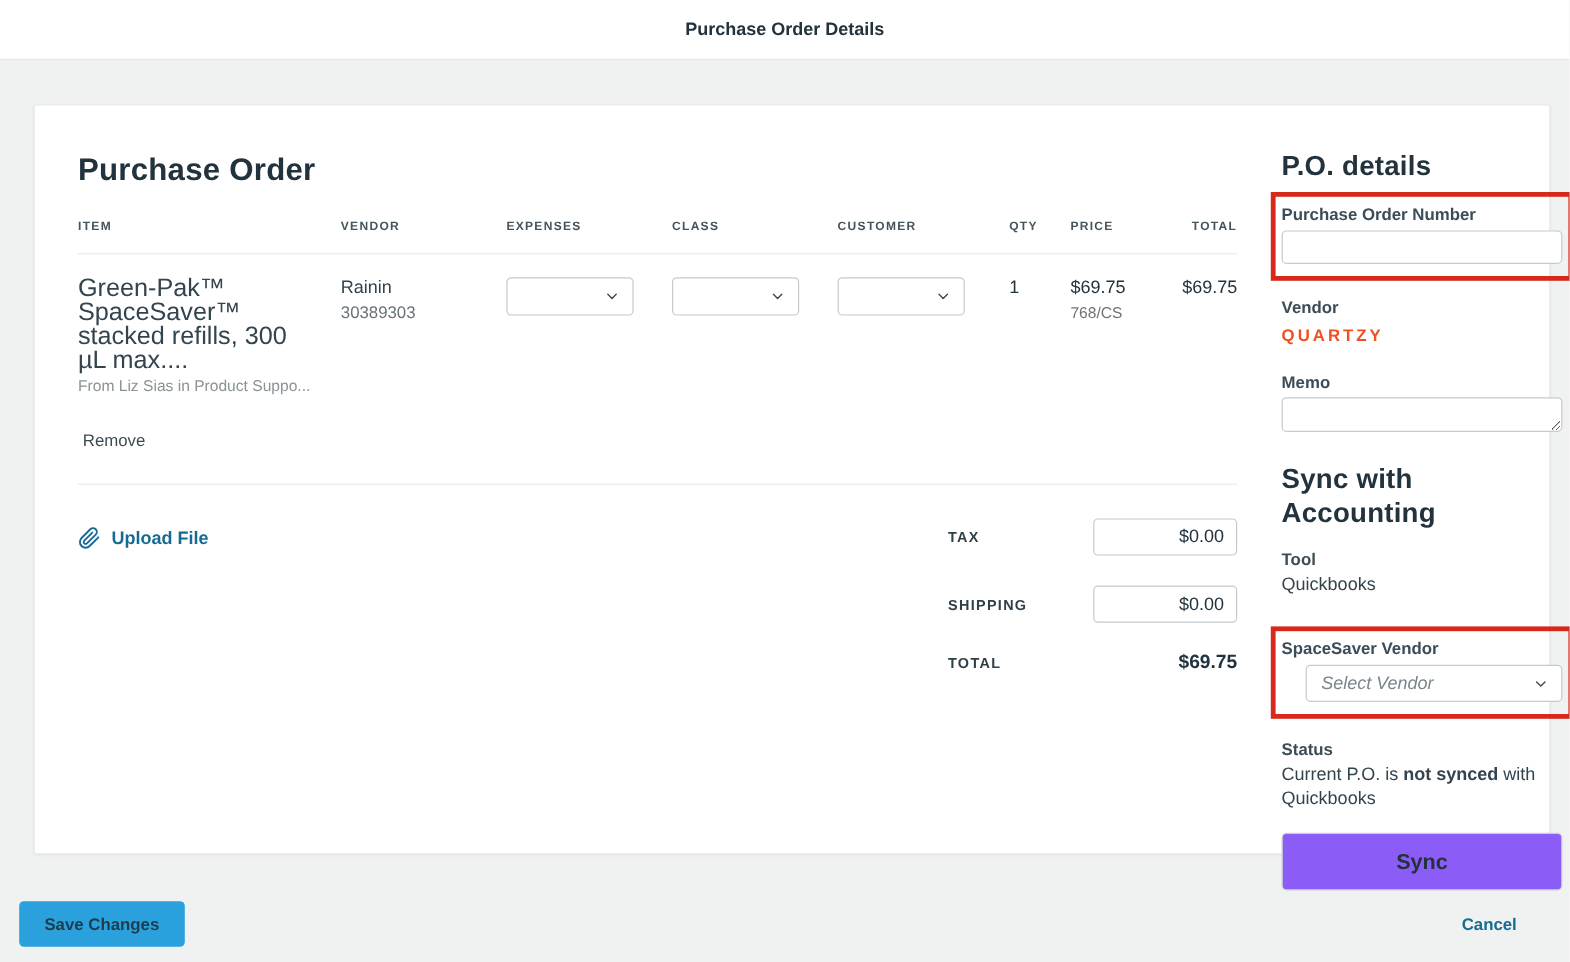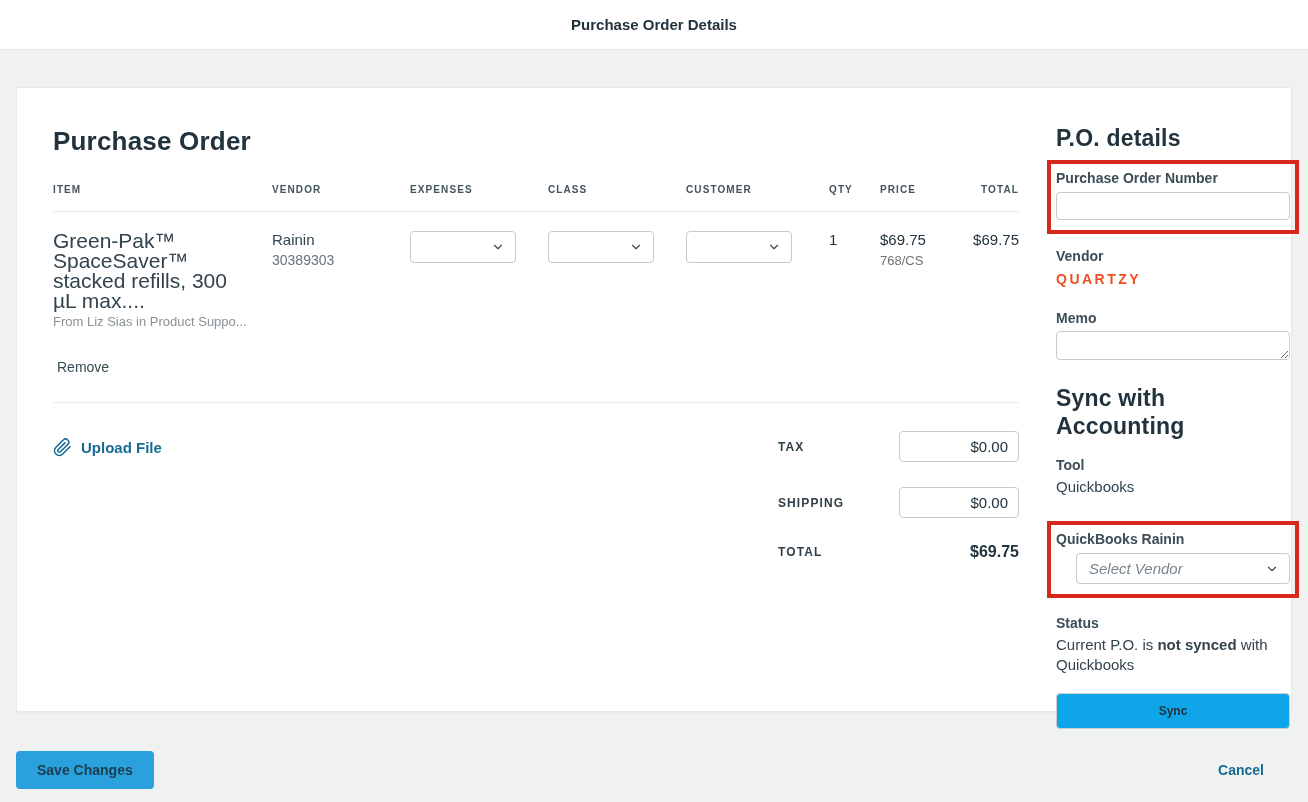--- a/index.html
+++ b/index.html
@@ -11,21 +11,21 @@
   }
   
   .topbar {
     height: 50px; background: #ffffff;
     border-bottom: 1px solid #e3e6e7;
     display: flex; align-items: center; justify-content: center;
   }
   .topbar-title { font-size: 15px; font-weight: 700; color: #22333d; }
 
   
-  .content { padding: 37px 16px 0 16px; }
+  .content { padding: 37px 16px 0 28px; }
   .card {
     background: #ffffff; border: 1px solid #e7e9ea; border-radius: 2px;
     box-shadow: 0 1px 2px rgba(0,0,0,0.04);
     height: 625px; display: flex;
     padding: 0 13px 0 36px;
   }
   .main-col { width: 966px; flex: none; }
   .gap-col { width: 37px; flex: none; }
   .side-col { width: 234px; flex: none; }
 
@@ -114,23 +114,23 @@
   .select {
     margin-top: 6px; height: 31px; border: 1px solid #c3cbd0; border-radius: 4px;
     background: #fff; display: flex; align-items: center; padding: 0 10px 0 12px; cursor: pointer; margin-left: 20px;
   }
   .select-placeholder { font-size: 15px; font-style: italic; color: #7a868c; }
   .select .chev { margin-left: auto; }
   .status-block { margin-top: 17px; }
   .status-text { font-size: 15px; color: #33444e; line-height: 20px; margin-top: 4px; }
   .status-text b { font-weight: 700; }
   .sync-btn {
-    margin-top: 18px; width: 100%; height: 36px;
-    background: #0ea5e9; border: 1px solid #c9d0d4; border-radius: 4px;
-    font-size: 12px; font-weight: 700; color: #22333d; cursor: pointer;
+    margin-top: 18px; width: 100%; height: 48px;
+    background: #8b5cf6; border: 1px solid #c9d0d4; border-radius: 4px;
+    font-size: 18px; font-weight: 700; color: #22333d; cursor: pointer;
     font-family: "Liberation Sans", sans-serif;
   }
 
   
   .footer {
     margin-top: 39px; padding: 0 16px; display: flex; align-items: center;
   }
   .save-btn {
     background: #2aa1dd; border: none; border-radius: 4px;
     height: 38px; padding: 0 21px; font-size: 14px; font-weight: 700; color: #1d3d4e;
@@ -257,21 +257,21 @@
       </div>
 
       <h2 class="side-title sync-title">Sync with Accounting</h2>
 
       <div class="tool-block">
         <div class="field-label">Tool</div>
         <div class="tool-value">Quickbooks</div>
       </div>
 
       <div class="highlight-box qb-box">
-        <div class="field-label">QuickBooks Rainin</div>
+        <div class="field-label">SpaceSaver Vendor</div>
         <div class="select">
           <span class="select-placeholder">Select Vendor</span>
           <svg class="chev" viewBox="0 0 24 24" fill="none" stroke="currentColor" stroke-width="2" stroke-linecap="round" stroke-linejoin="round">
               <polyline points="6 9 12 15 18 9"></polyline>
             </svg>
         </div>
       </div>
 
       <div class="status-block">
         <div class="field-label">Status</div>

